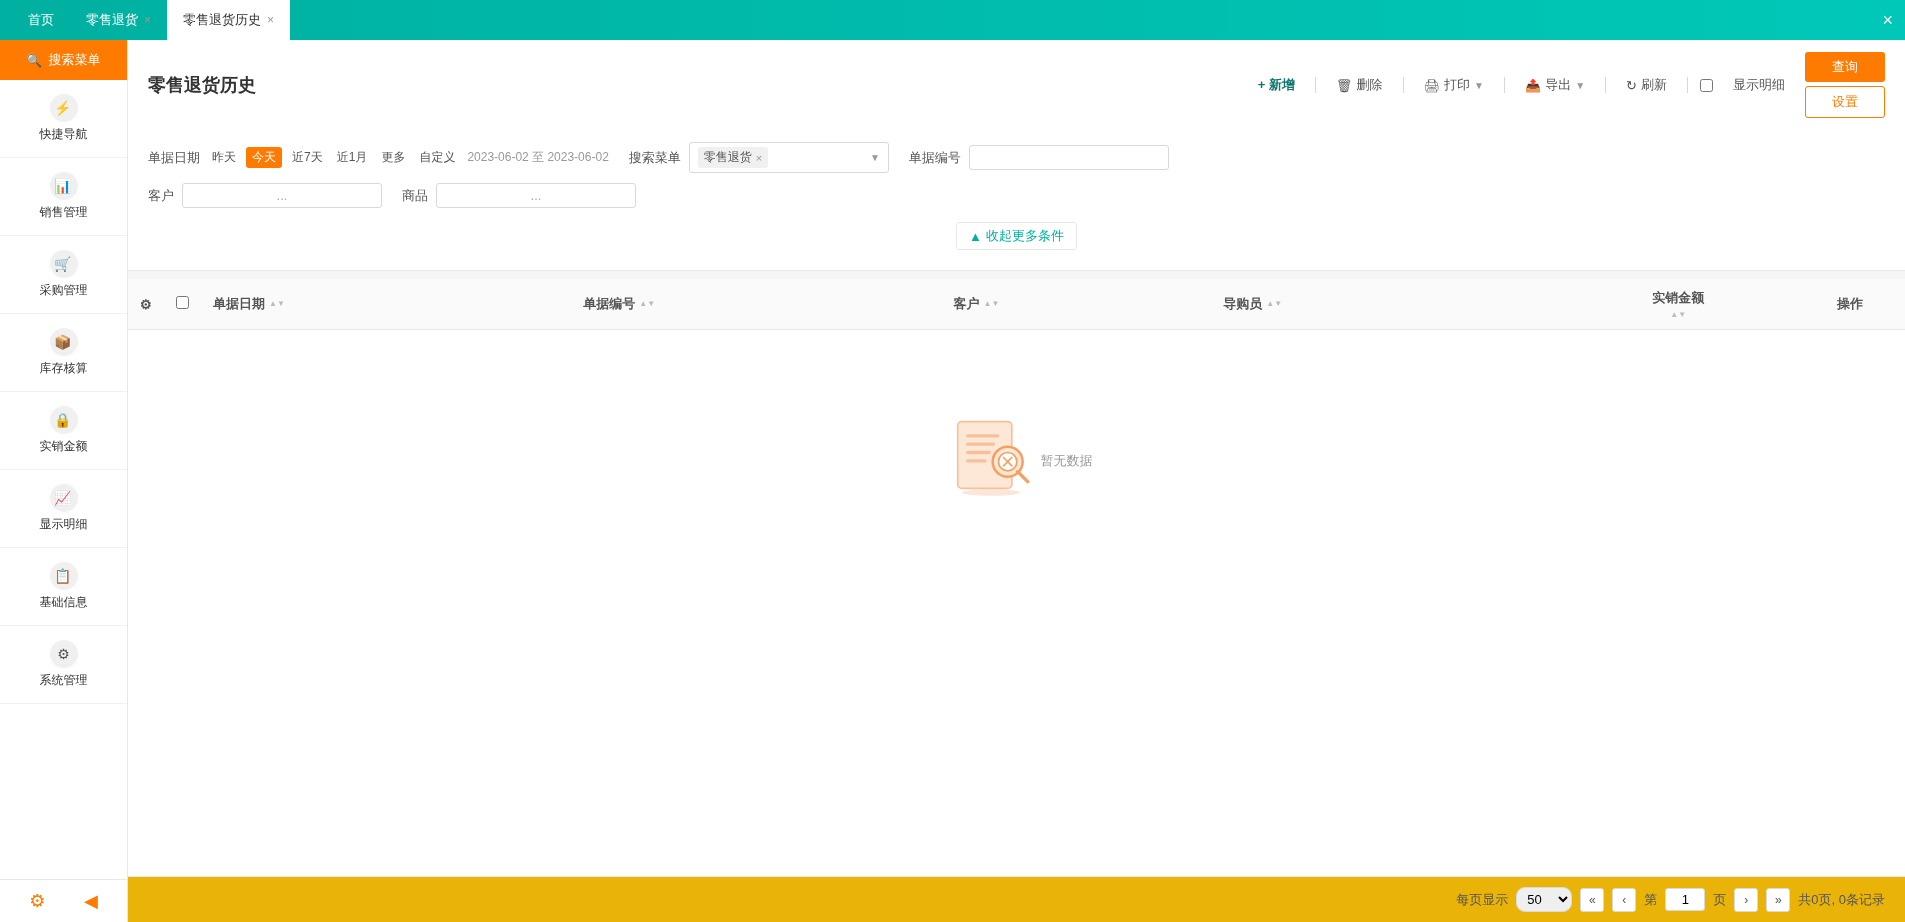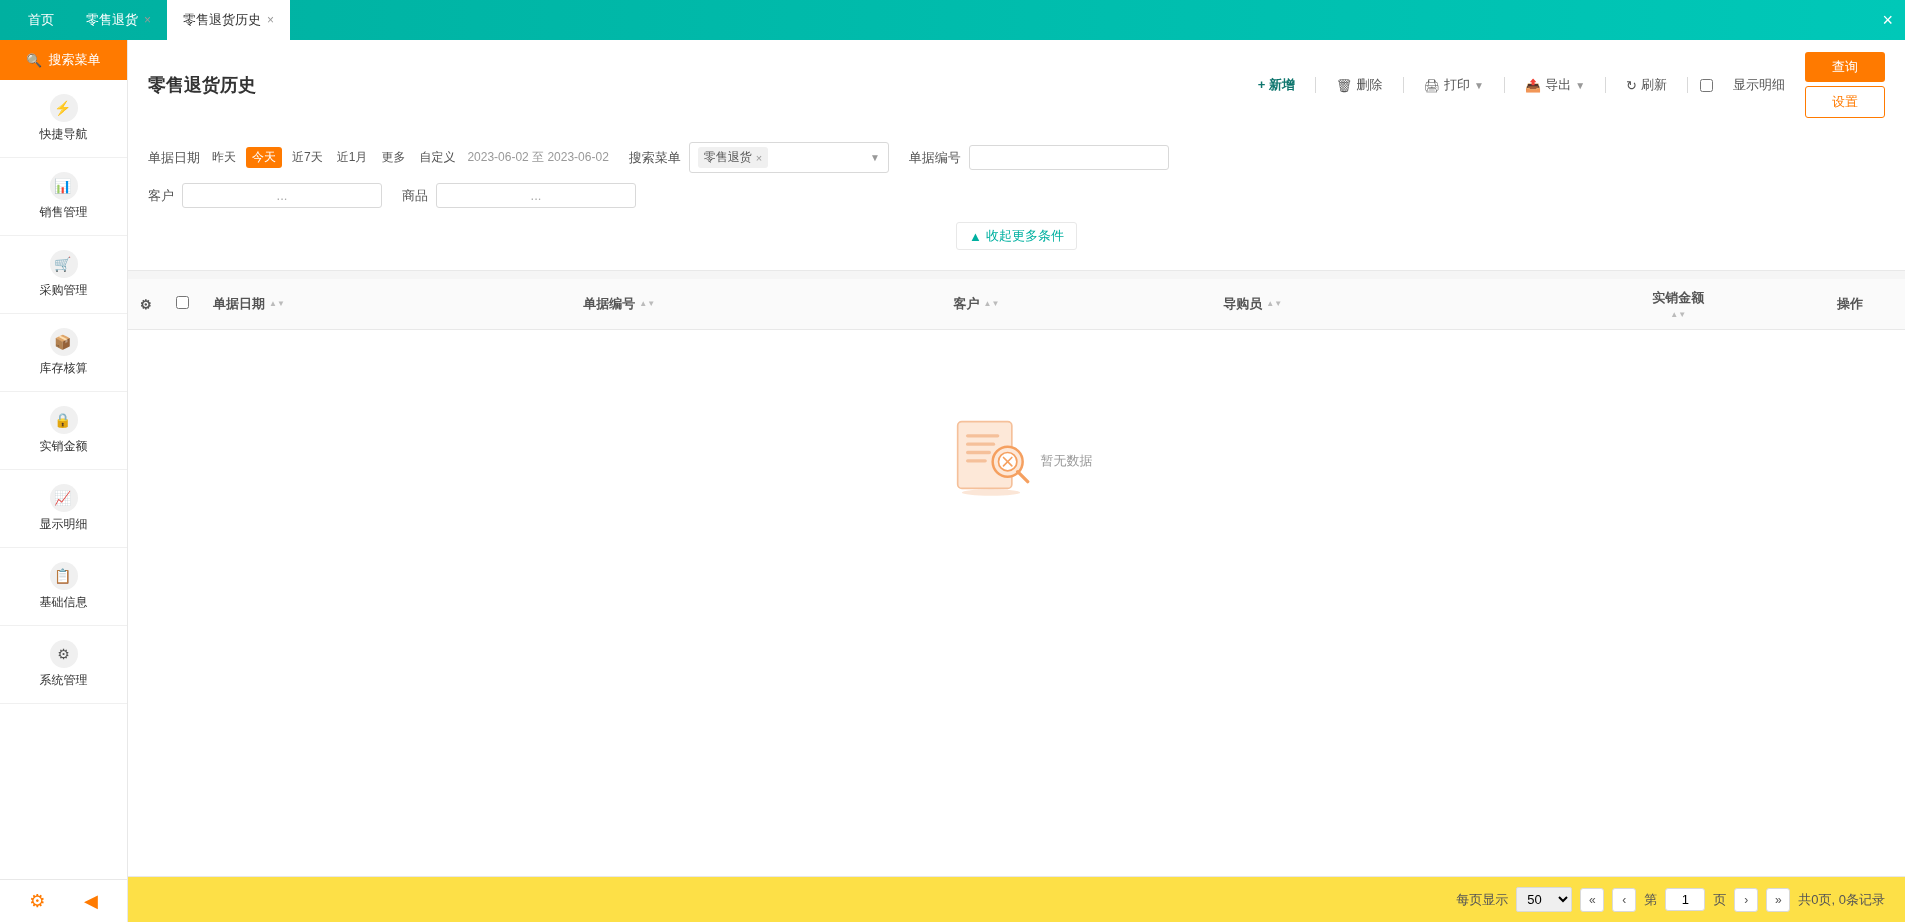--- a/index.html
+++ b/index.html
@@ -363,30 +363,30 @@
       font-size: 13px;
       color: #999;
     }
 
     
     .pagination-bar {
       display: flex;
       align-items: center;
       justify-content: flex-end;
       padding: 10px 20px;
-      background: #fde047;
+      background: #eab308;
       border-top: 1px solid #e8e8e8;
       gap: 8px;
       font-size: 13px;
       color: #555;
       flex-shrink: 0;
     }
     .page-size-select {
       border: 1px solid #d9d9d9;
-      border-radius: 2px;
+      border-radius: 9px;
       padding: 3px 6px;
       font-size: 13px;
       cursor: pointer;
     }
     .page-btn {
       width: 24px;
       height: 24px;
       display: flex;
       align-items: center;
       justify-content: center;

